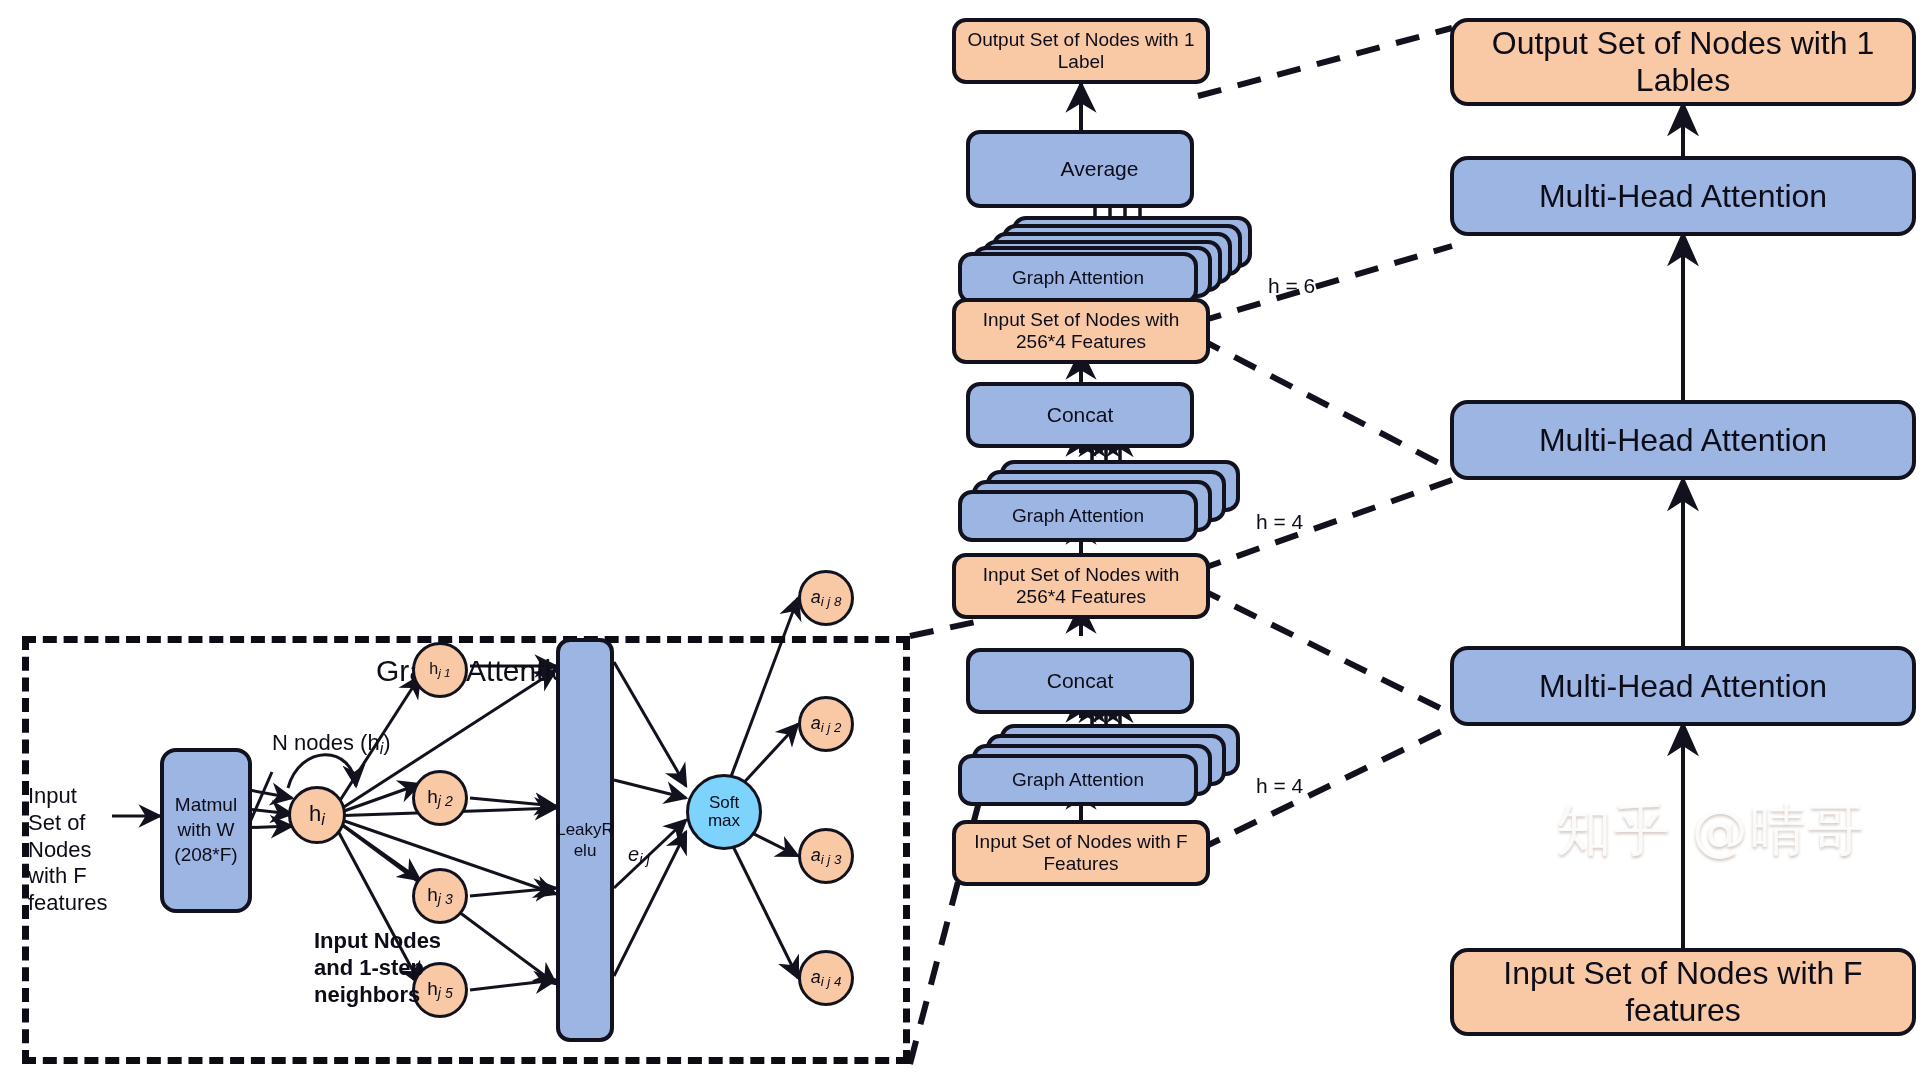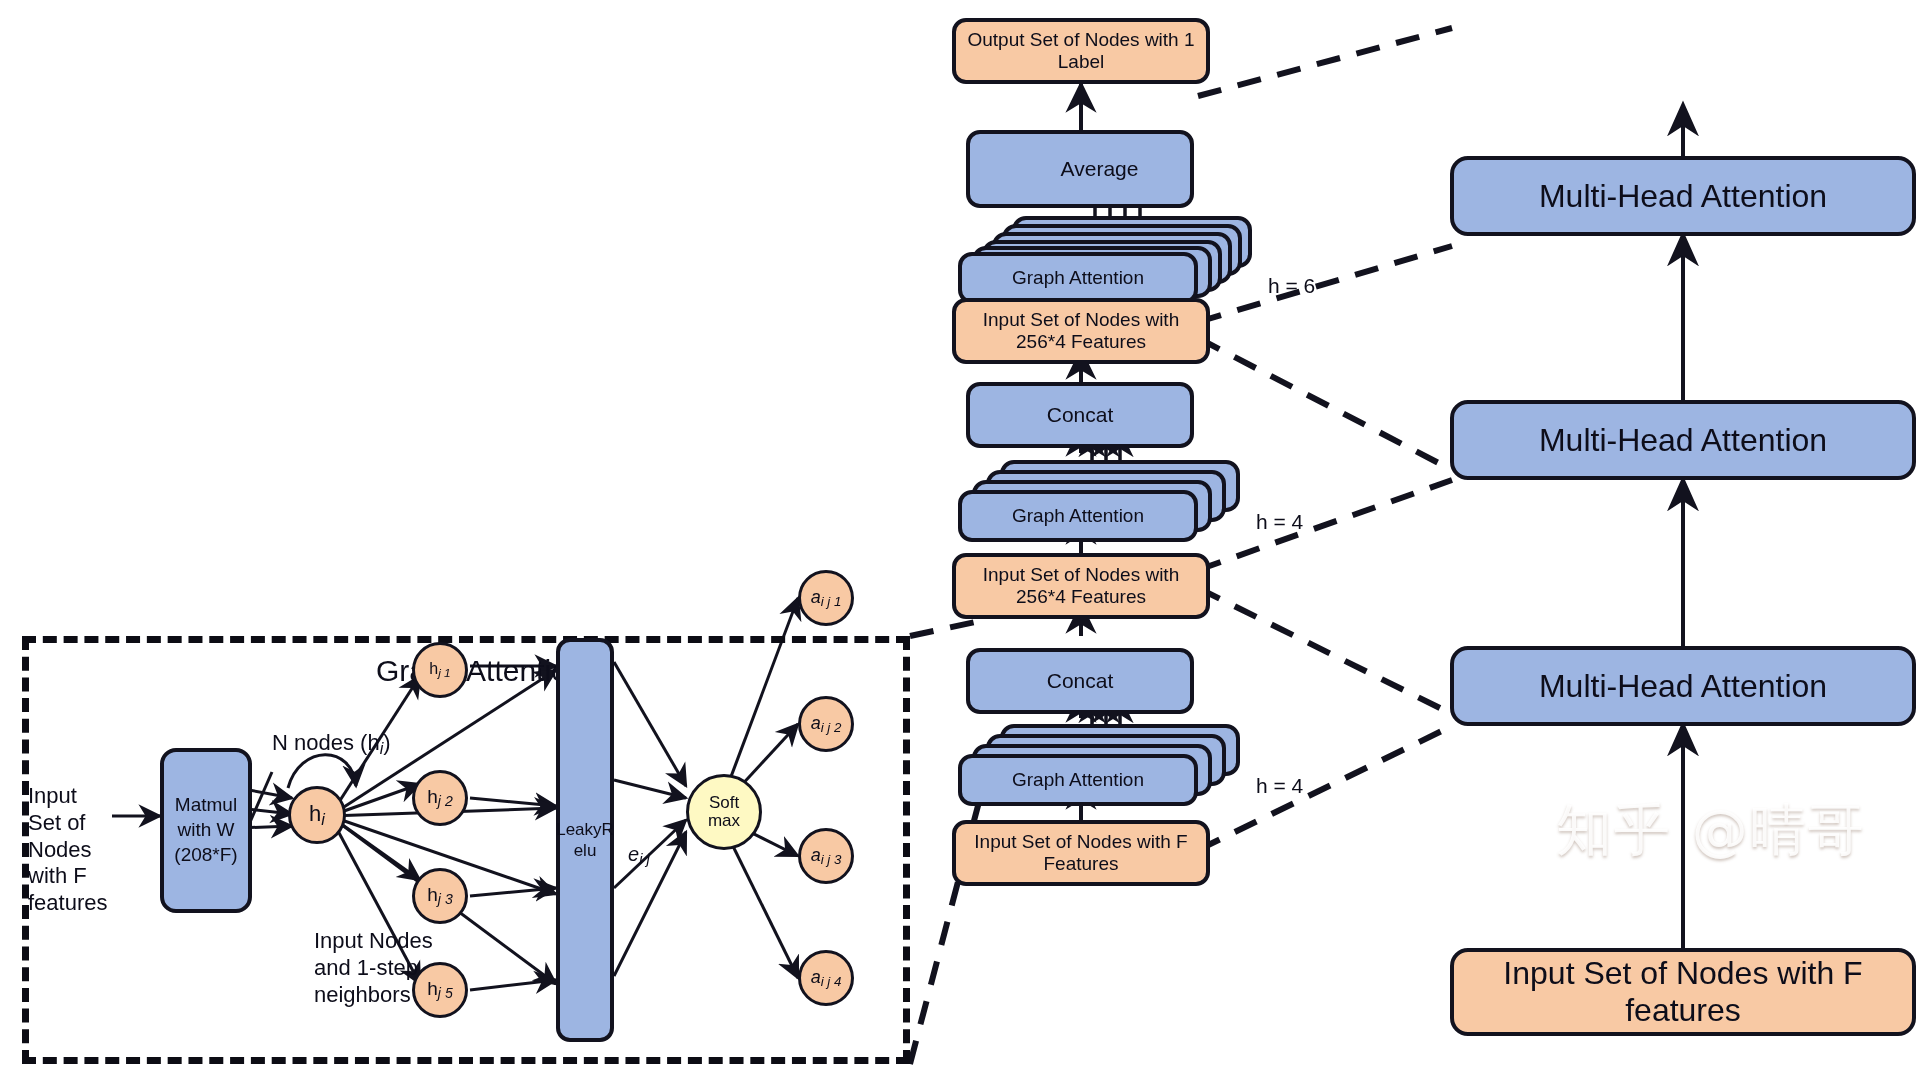--- a/index.html
+++ b/index.html
@@ -31,21 +31,21 @@
   
   #detail-panel{position:absolute;left:22px;top:628px;width:888px;height:428px;
      box-sizing:border-box;border:7px dashed #0c0c14;background:transparent;}
   .panel-title{position:absolute;font-size:30px;white-space:nowrap;}
 
   
   .circ{position:absolute;box-sizing:border-box;border-radius:50%;
      border:3px solid #12121e;display:flex;align-items:center;justify-content:center;
      text-align:center;line-height:1.05;}
   .circ.orange{background:#f8c9a4;}
-  .circ.blue{background:#fef9c3;}
+  .circ.blue{background:#7dd3fc;}
 
   .plain{position:absolute;font-size:22px;line-height:1.22;white-space:pre-line;}
   .italic-sub{font-style:italic;font-size:0.74em;vertical-align:-0.22em;}
 
   
   #watermark{position:absolute;left:1556px;top:785px;font-size:56px;
      color:rgba(255,255,255,0.88);text-shadow:0 2px 3px rgba(120,90,70,.35);
      white-space:nowrap;letter-spacing:2px;font-family:"DejaVu Sans",sans-serif;}
 </style>
 </head>
@@ -209,20 +209,24 @@
       <span>Graph Attention</span>
     </div>
   </div>
   <div class="hlabel" style="left:1256px;top:766px;">h = 4</div>
 
   <div class="box orange small" style="left:952px;top:812px;width:258px;height:66px;">
     <span>Input Set of Nodes
 with F Features</span>
   </div>
 
+  <div class="box orange big" style="left:1450px;top:10px;width:466px;height:88px;border-radius:18px;">
+    <span>Output Set of Nodes
+with 1 Lables</span>
+  </div>
 
   <div class="box blue big" style="left:1450px;top:148px;width:466px;height:80px;border-radius:18px;">
     <span>Multi-Head Attention</span>
   </div>
 
   <div class="box blue big" style="left:1450px;top:392px;width:466px;height:80px;border-radius:18px;">
     <span>Multi-Head Attention</span>
   </div>
 
   <div class="box blue big" style="left:1450px;top:638px;width:466px;height:80px;border-radius:18px;">
@@ -267,38 +271,38 @@
     </div>
 
   <div class="circ orange" style="left:412px;top:860px;width:56px;height:56px;font-size:19px;">
       <span><span>h</span><span class="italic-sub">j 3</span></span>
     </div>
 
   <div class="circ orange" style="left:412px;top:954px;width:56px;height:56px;font-size:19px;">
       <span><span>h</span><span class="italic-sub">j 5</span></span>
     </div>
 
-  <div class="plain" style="left:314px;top:920px;width:130px;">Input Nodes
+  <div class="plain" style="left:314px;top:920px;width:130px;font-weight:bold;">Input Nodes
 and 1-step
 neighbors</div>
 
   <div class="box blue tiny" style="left:556px;top:630px;width:58px;height:404px;border-radius:14px;line-height:1.25;">
     <span style="white-space:pre-line;">LeakyR
 elu</span>
   </div>
 
   <div class="plain" style="left:628px;top:834px;font-size:20px;"><span style="font-style:italic;">e</span><span class="italic-sub">i j</span></div>
 
   <div class="circ blue tiny" style="left:686px;top:766px;width:76px;height:76px;">
     <span style="white-space:pre-line;">Soft
 max</span>
   </div>
 
   <div class="circ orange" style="left:798px;top:562px;width:56px;height:56px;font-size:18px;">
-      <span><span style="font-style:italic;">a</span><span class="italic-sub">i j 1</span></span>
+      <span><span style="font-style:italic;">a</span><span class="italic-sub">i j 8</span></span>
     </div>
 
   <div class="circ orange" style="left:798px;top:688px;width:56px;height:56px;font-size:18px;">
       <span><span style="font-style:italic;">a</span><span class="italic-sub">i j 2</span></span>
     </div>
 
   <div class="circ orange" style="left:798px;top:820px;width:56px;height:56px;font-size:18px;">
       <span><span style="font-style:italic;">a</span><span class="italic-sub">i j 3</span></span>
     </div>
 

